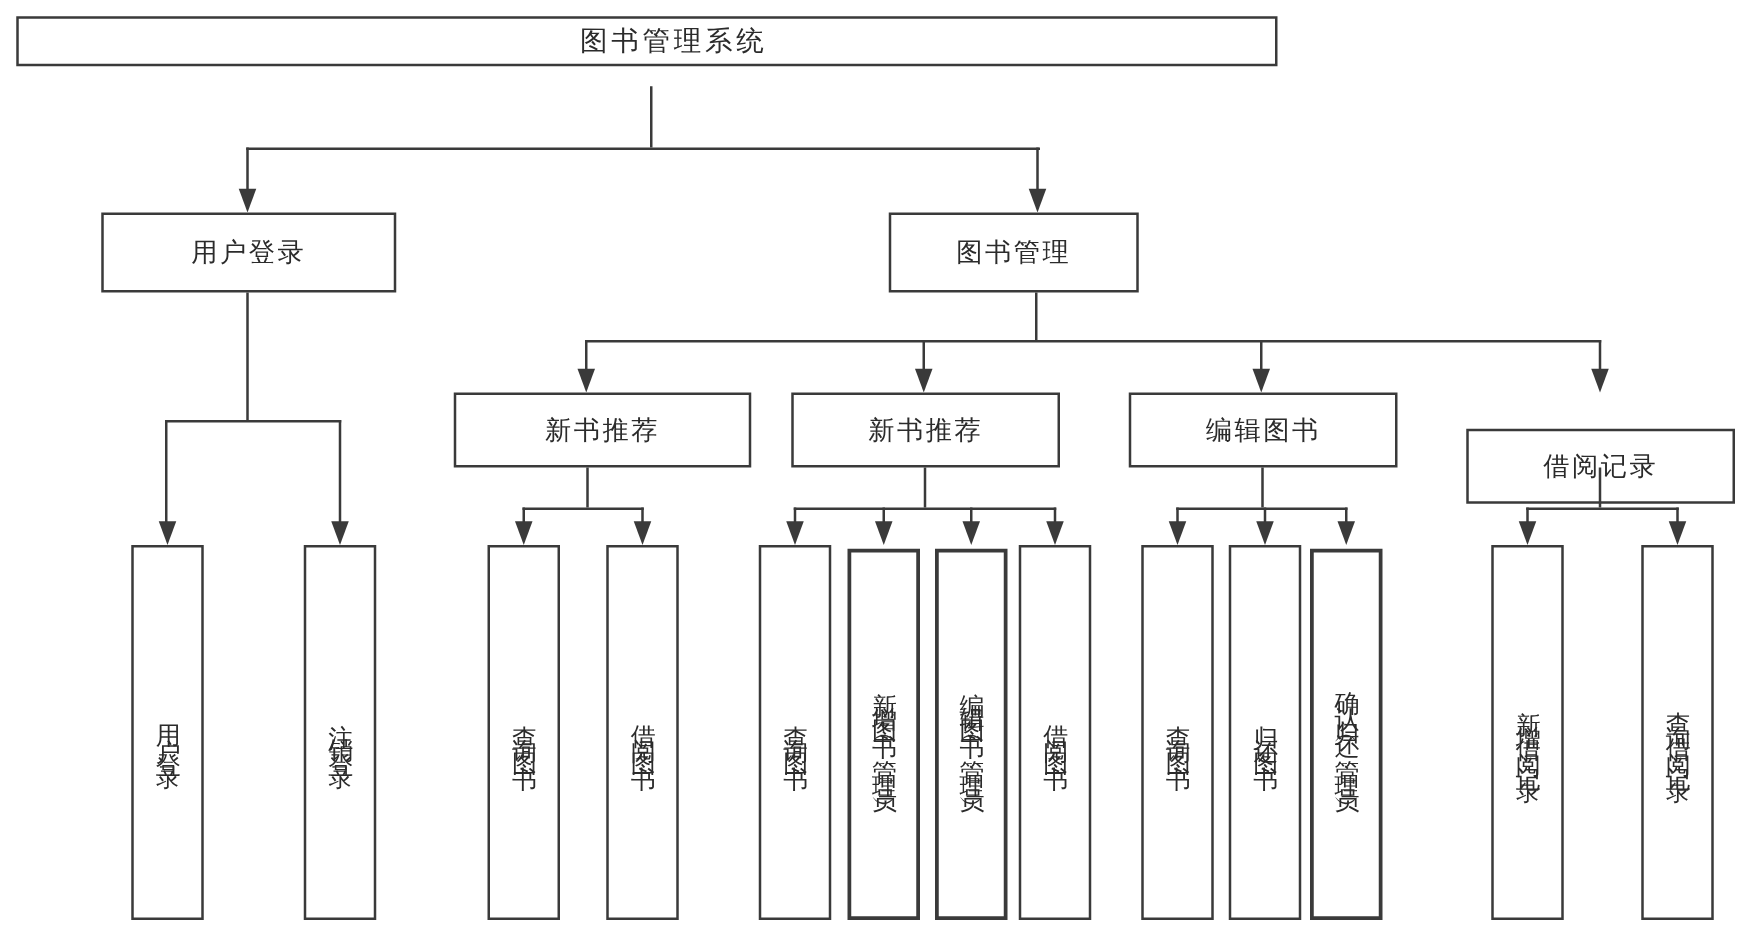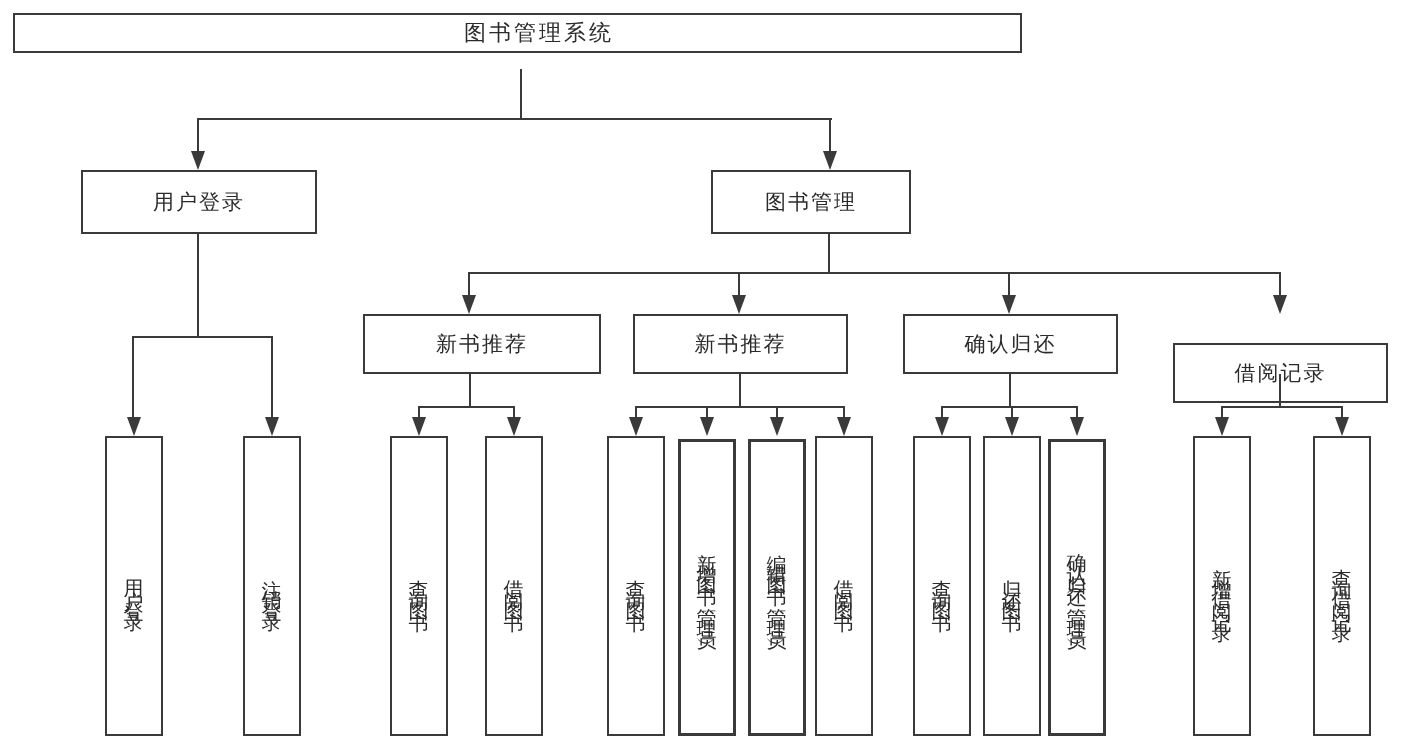--- a/index.html
+++ b/index.html
@@ -83,21 +83,21 @@
   <div class="vline" style="left:1279px;top:272px;height:26px;"></div>
   <div class="arrow" style="left:1273px;top:295px;"></div>
 
   <div class="box" style="left:363px;top:314px;width:238px;height:60px;">
     <span class="hlabel">新书推荐</span>
   </div>
   <div class="box" style="left:633px;top:314px;width:215px;height:60px;">
     <span class="hlabel">新书推荐</span>
   </div>
   <div class="box" style="left:903px;top:314px;width:215px;height:60px;">
-    <span class="hlabel">确认归还</span>
+    <span class="hlabel">编辑图书</span>
   </div>
   <div class="box" style="left:1173px;top:314px;width:215px;height:60px;margin-top:29px;">
     <span class="hlabel">借阅记录</span>
   </div>
 
   <div class="vline" style="left:469px;top:374px;height:32px;"></div>
   <div class="hline" style="left:418px;top:406px;width:97px;"></div>
   <div class="vline" style="left:418px;top:406px;height:14px;"></div>
   <div class="arrow" style="left:412px;top:417px;"></div>
   <div class="vline" style="left:513px;top:406px;height:14px;"></div>

